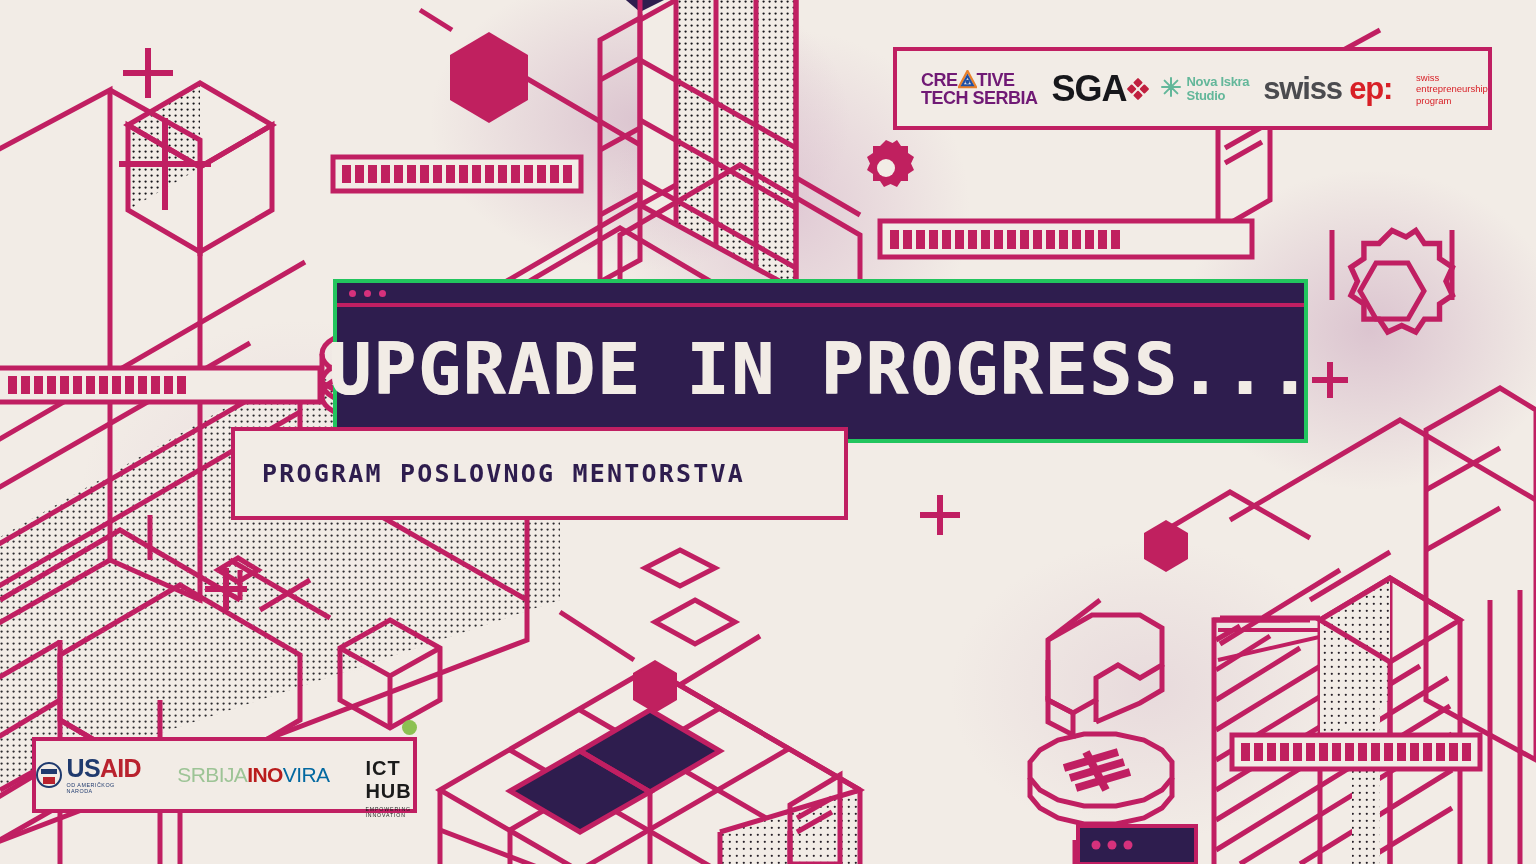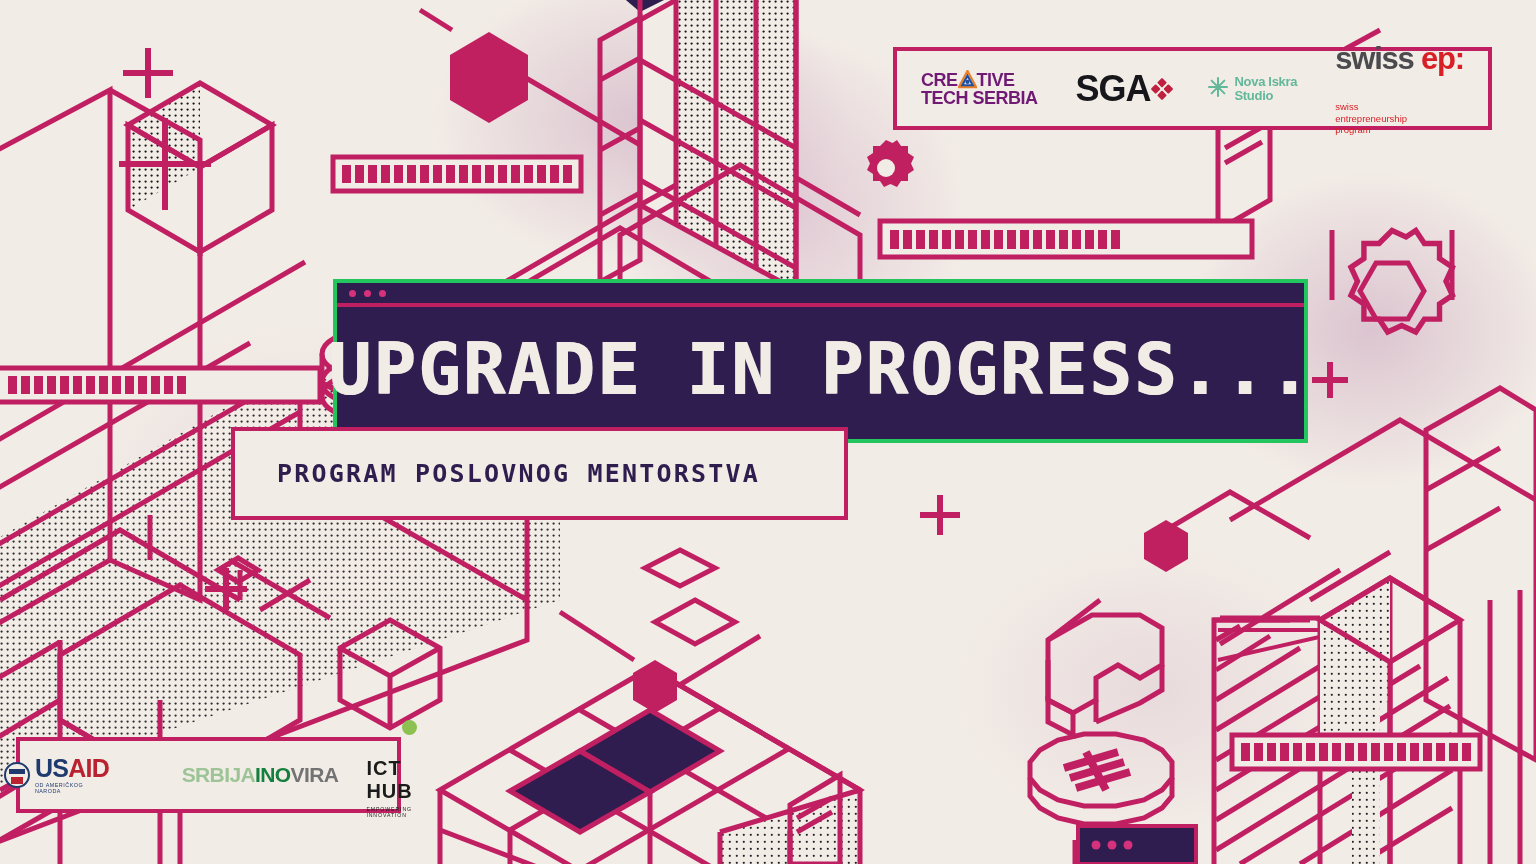--- a/index.html
+++ b/index.html
@@ -48,45 +48,45 @@
   .sga{ display:flex; align-items:center; gap:3px; }
   .sga-txt{ font-family:Liberation Sans, sans-serif; font-weight:bold; font-size:36px; color:#17171b; letter-spacing:-1px; position:relative; }
   .sga-dots{ display:grid; grid-template-columns:7px 7px; grid-template-rows:7px 7px; gap:2px; transform:rotate(45deg); }
   .sga-dots i{ background:#c0203f; border-radius:1px; display:block; width:7px; height:7px; }
 
   
   .nova{ display:flex; align-items:center; gap:5px; }
   .nova-txt{ font-family:"Liberation Sans", sans-serif; font-weight:bold; font-size:13px; color:#63b79a; line-height:1.06; letter-spacing:-0.3px; }
 
   
-  .swissep{ display:flex; align-items:flex-start; gap:24px;flex-direction:column; }
+  .swissep{ display:flex; align-items:flex-end; gap:24px; }
   .sw-main{ font-family:"Liberation Sans", sans-serif; font-weight:bold; font-size:31px; letter-spacing:-1.2px; }
   .sw-a{ color:#4b4b4f; }
   .sw-b{ color:#d81f26; }
   .sw-sub{ font-family:"Liberation Sans", sans-serif; font-size:9.5px; color:#d81f26; line-height:1.22; }
 
   
   .donor-bar{
-    position:absolute; left:16px; top:737px; width:385px; height:76px;
+    position:absolute; left:32px; top:737px; width:385px; height:76px;
     background:#f2ece6; border:4px solid #c01f62;
-    display:flex; align-items:center; justify-content:center; gap:28px; z-index:40;
+    display:flex; align-items:center; justify-content:flex-end; gap:36px; z-index:40;
   }
   .usaid{ display:flex; align-items:center; gap:5px; }
   .usaid-seal{ width:26px; height:26px; border-radius:50%; border:2px solid #1f3a6e; position:relative; background:#f2ece6; overflow:hidden; }
   .usaid-seal:before{ content:""; position:absolute; left:3px; right:3px; top:5px; height:5px; background:#1f3a6e; }
   .usaid-seal:after{ content:""; position:absolute; left:5px; right:5px; top:13px; height:7px; background:#b9222e; }
   .usaid-w{ display:flex; flex-direction:column; line-height:1; }
   .usaid-t{ font-family:"Liberation Sans", sans-serif; font-weight:bold; font-size:25px; letter-spacing:-0.7px; }
   .u-blue{ color:#1f3a6e; } .u-red{ color:#b9222e; }
   .usaid-s{ font-family:"Liberation Sans", sans-serif; font-size:5.4px; color:#1f3a6e; letter-spacing:0.5px; margin-top:2px; }
 
   .srbija{ font-family:"Liberation Sans", sans-serif; font-size:21px; letter-spacing:-0.6px; display:flex; align-items:baseline; }
-  .srb-a{ color:#9dc496; font-weight:bold;margin-left:44px; }
-  .srb-b{ color:#15803d; font-weight:bold; }
-  .srb-c{ color:#737373; font-weight:bold; }
+  .srb-a{ color:#9dc496; font-weight:normal; }
+  .srb-b{ color:#b91c1c; font-weight:bold; }
+  .srb-c{ color:#0369a1; font-weight:normal; }
 
   .icthub{ display:flex; flex-direction:column; align-items:flex-start; position:relative; }
   .ict-dot{ position:absolute; right:-4px; top:-13px; width:15px; height:15px; background:#8cc152; border-radius:50%; }
   .ict-t{ font-family:"Liberation Sans", sans-serif; font-weight:bold; font-size:20px; color:#1b1b1b; letter-spacing:1px;margin-top:24px; }
   .ict-s{ font-family:"Liberation Sans", sans-serif; font-size:5.2px; color:#1b1b1b; letter-spacing:0.9px; margin-top:3px; }
 
   
   .window{
     position:absolute; left:333px; top:279px; width:975px; height:164px;
     background:#2e1d4e; border:4px solid #22c55e; z-index:30;
@@ -102,21 +102,21 @@
     color:#f2ece6; font-size:71px; line-height:1;
     letter-spacing:2px; white-space:nowrap; padding-bottom:4px;
     text-shadow:1px 0 0 #f2ece6;
   }
 
   
   .subplate{
     position:absolute; left:231px; top:427px; width:617px; height:93px;
     background:#f2ece6; border:4px solid #c01f62; z-index:31;
     display:flex; flex-direction:column; justify-content:center;
-    padding-left:42px; gap:7px;
+    padding-left:27px; gap:7px;
   }
   .subline{
     color:#2e1d4e; font-size:25px; line-height:1; letter-spacing:2.2px;
     white-space:nowrap;
   }
 </style>
 </head>
 <body>
 
 <div class="stage">

